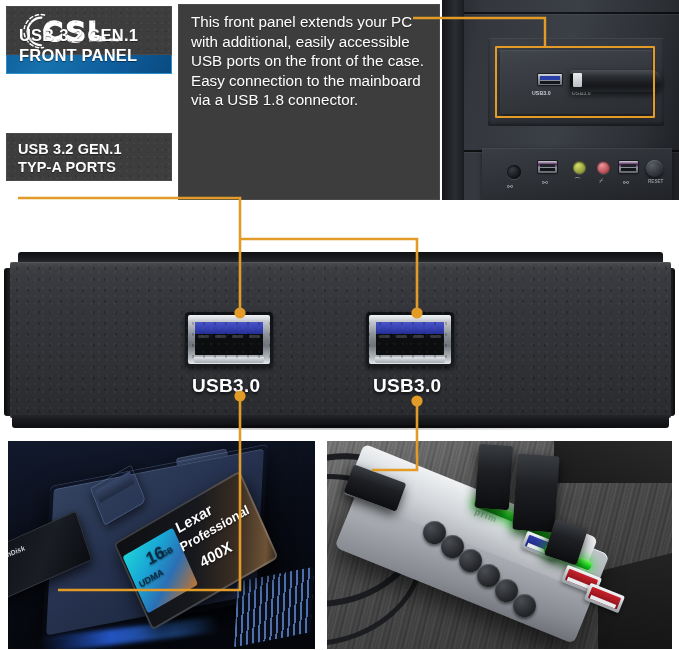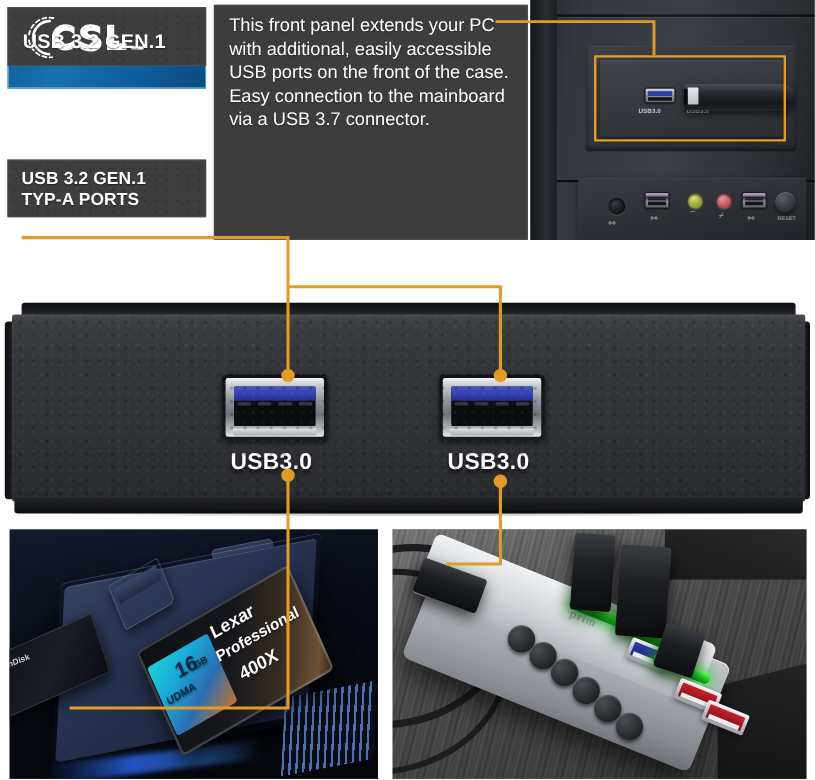--- a/index.html
+++ b/index.html
@@ -464,34 +464,35 @@
           <path d="M68.2 7.6 l0 21.0 16.2 0 0-5.6 -10.2 0 0-15.4 -6.0 0 z"></path>
           <rect x="88" y="25.6" width="11" height="2.6" rx="1.1"></rect>
         </g>
       </svg>
     </div>
   </div>
 
   <div id="title-box">
     <div class="t">
       <span>USB 3.2 GEN.1</span><br>
+      <span>FRONT PANEL</span>
     </div>
   </div>
 
   <div class="panel-dark textured" id="ports-box">
     <div class="t">
       <span>USB 3.2 GEN.1</span><br>
       <span>TYP-A PORTS</span>
     </div>
   </div>
 </div>
 
 <div class="abs" id="desc-box">
   <div class="body">
-    <p>This front panel extends your PC with additional, easily accessible USB ports on the front of the case. Easy connection to the mainboard via a USB 3.7 connector.</p>
+    <p>This front panel extends your PC with additional, easily accessible USB ports on the front of the case. Easy connection to the mainboard via a USB 1.8 connector.</p>
   </div>
 </div>
 
 <div class="abs" id="case-photo">
   <div class="case-base"></div>
   <div class="case-sidestrip"></div>
   <div class="case-seam" style="top:12px"></div>
   <div class="case-seam" style="top:150px"></div>
 
   <div class="bay-recess" style="left:46px; top:38px; width:176px; height:88px;"></div>

